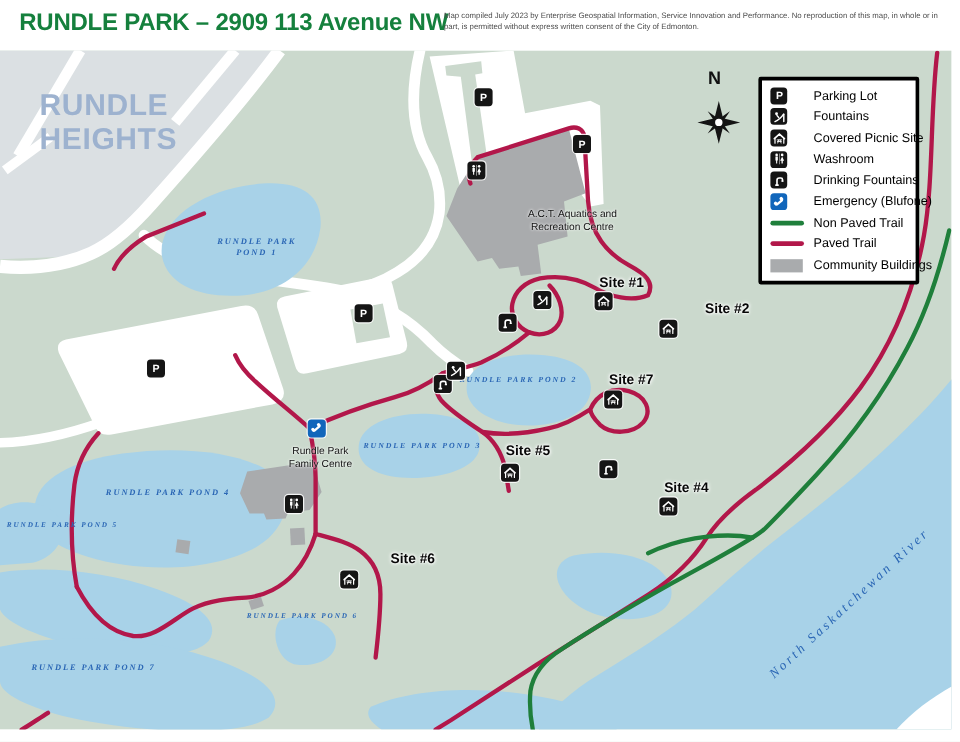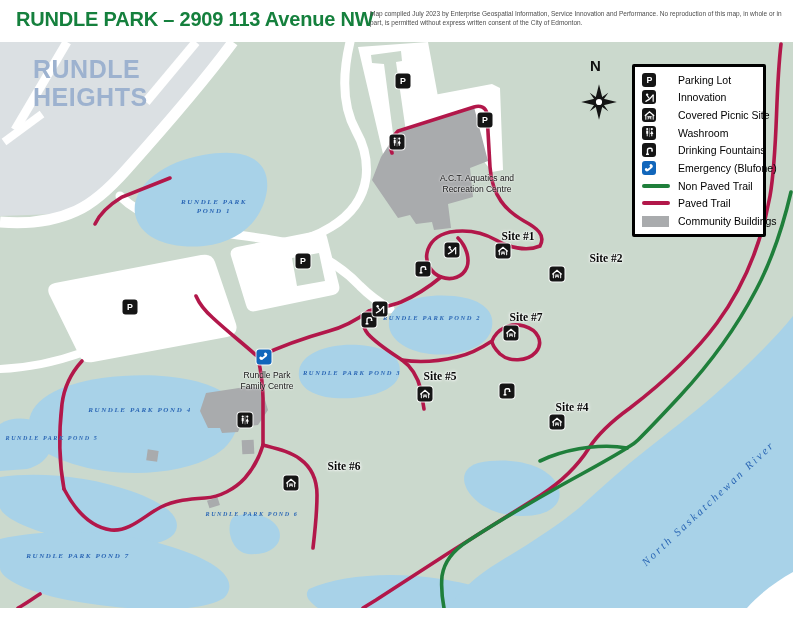--- a/index.html
+++ b/index.html
@@ -15,21 +15,21 @@
   
   .overlay{position:absolute;left:0;top:0;width:800px;height:618px;pointer-events:none;}
   .marker{position:absolute;width:15px;height:15px;background:#151515;border-radius:3px;
           transform:translate(-50%,-50%);display:flex;align-items:center;justify-content:center;
           box-shadow:0 0 0 1px rgba(255,255,255,.85);}
   .marker svg{width:11px;height:11px;display:block;}
   .marker.blufone{background:#1166bb;}
   .pond-label{position:absolute;transform:translate(-50%,-50%);text-align:center;
           color:#2b67b5;font-family:"Liberation Serif",serif;font-style:italic;font-weight:bold;
           letter-spacing:1.6px;white-space:nowrap;line-height:1.35;}
-  .site-label{position:absolute;transform:translate(-50%,-50%);font-family:Liberation Serif, serif;
+  .site-label{position:absolute;transform:translate(-50%,-50%);font-family:Liberation Sans, sans-serif;
           font-weight:bold;font-size:11.5px;color:#070707;white-space:nowrap;
           text-shadow:0 0 2px #fff,0 0 3px #fff,0 0 4px #fff;}
   .bldg-label{position:absolute;transform:translate(-50%,-50%);text-align:center;font-size:8.5px;
           color:#141414;line-height:1.3;white-space:nowrap;
           text-shadow:0 0 2px rgba(255,255,255,.9),0 0 3px rgba(255,255,255,.8);}
   .hood-label{position:absolute;left:33px;top:56px;font-size:25px;font-weight:bold;color:#9db2cf;
           letter-spacing:0.5px;line-height:1.1;}
   .river-label{position:absolute;left:608px;top:497px;width:200px;text-align:center;
           transform:rotate(-43deg);color:#2b67b5;font-family:"Liberation Serif",serif;
           font-style:italic;font-size:11px;letter-spacing:2.5px;white-space:nowrap;}
@@ -130,21 +130,21 @@
       <g stroke="#1f7f3b" stroke-width="3.6" fill="none" stroke-linecap="round">
         <path d="M791,192 C783,226 772,260 756,290 C734,332 706,368 680,396 C667,410 650,428 638,440 C634,444 630,446 627,448"></path>
         <path d="M627,448 C608,460 585,472 560,486 C528,504 494,524 468,541 C452,551 444,563 442,576 C441,588 442,598 444,608"></path>
         <path d="M627,448 C605,444 575,447 549,457 L540,461"></path>
       </g>
 
       <path d="M793,572 C777,581 759,594 747,608 L793,608 Z" fill="#fff"></path>
     </g>
   </svg>
 
-  <div class="hood-label" style="width:140px;">RUNDLE HEIGHTS</div>
+  <div class="hood-label" style="width:140px;margin-top:19px;">RUNDLE HEIGHTS</div>
   <div class="river-label">North Saskatchewan River</div>
   <div class="overlay" id="map-labels">
       <div class="pond-label" style="left: 214px; top: 207px; font-size: 7px;">
         <div>RUNDLE PARK</div>
         <div>POND 1</div>
       </div>
       <div class="pond-label" style="left: 432px; top: 318px; font-size: 6.5px;">
         <div>RUNDLE PARK POND 2</div>
       </div>
       <div class="pond-label" style="left: 352px; top: 373px; font-size: 6.5px;">
@@ -363,21 +363,21 @@
             <svg viewBox="0 0 12 12">
               <g stroke="#fff" fill="none" stroke-width="1.3" stroke-linecap="round">
                 <path d="M2,10.2 C4.5,9.2 7.5,6.8 9.8,3.4"></path>
                 <path d="M10,10.2 V3.4"></path>
               </g>
               <circle cx="3.4" cy="3" r="1.3" fill="#fff"></circle>
               <path d="M3.8,4.6 L5.4,6.4" stroke="#fff" stroke-width="1.2" stroke-linecap="round"></path>
             </svg>
           </div>
         </div>
-        <div class="leg-label">Innovation</div>
+        <div class="leg-label">Fountains</div>
       </div>
       <div class="leg-row">
         <div class="leg-ic">
           <div class="marker">
             <svg viewBox="0 0 12 12">
               <g stroke="#fff" fill="none" stroke-linecap="round">
                 <path d="M1.4,6 L6,2 L10.6,6" stroke-width="1.5"></path>
                 <path d="M2,5.8 V10.2 M10,5.8 V10.2" stroke-width="1.1"></path>
                 <path d="M3.9,7.2 H8.1 M5.3,7.2 L4.5,10 M6.7,7.2 L7.5,10 M4.2,8.6 H7.8" stroke-width="0.8"></path>
               </g>

